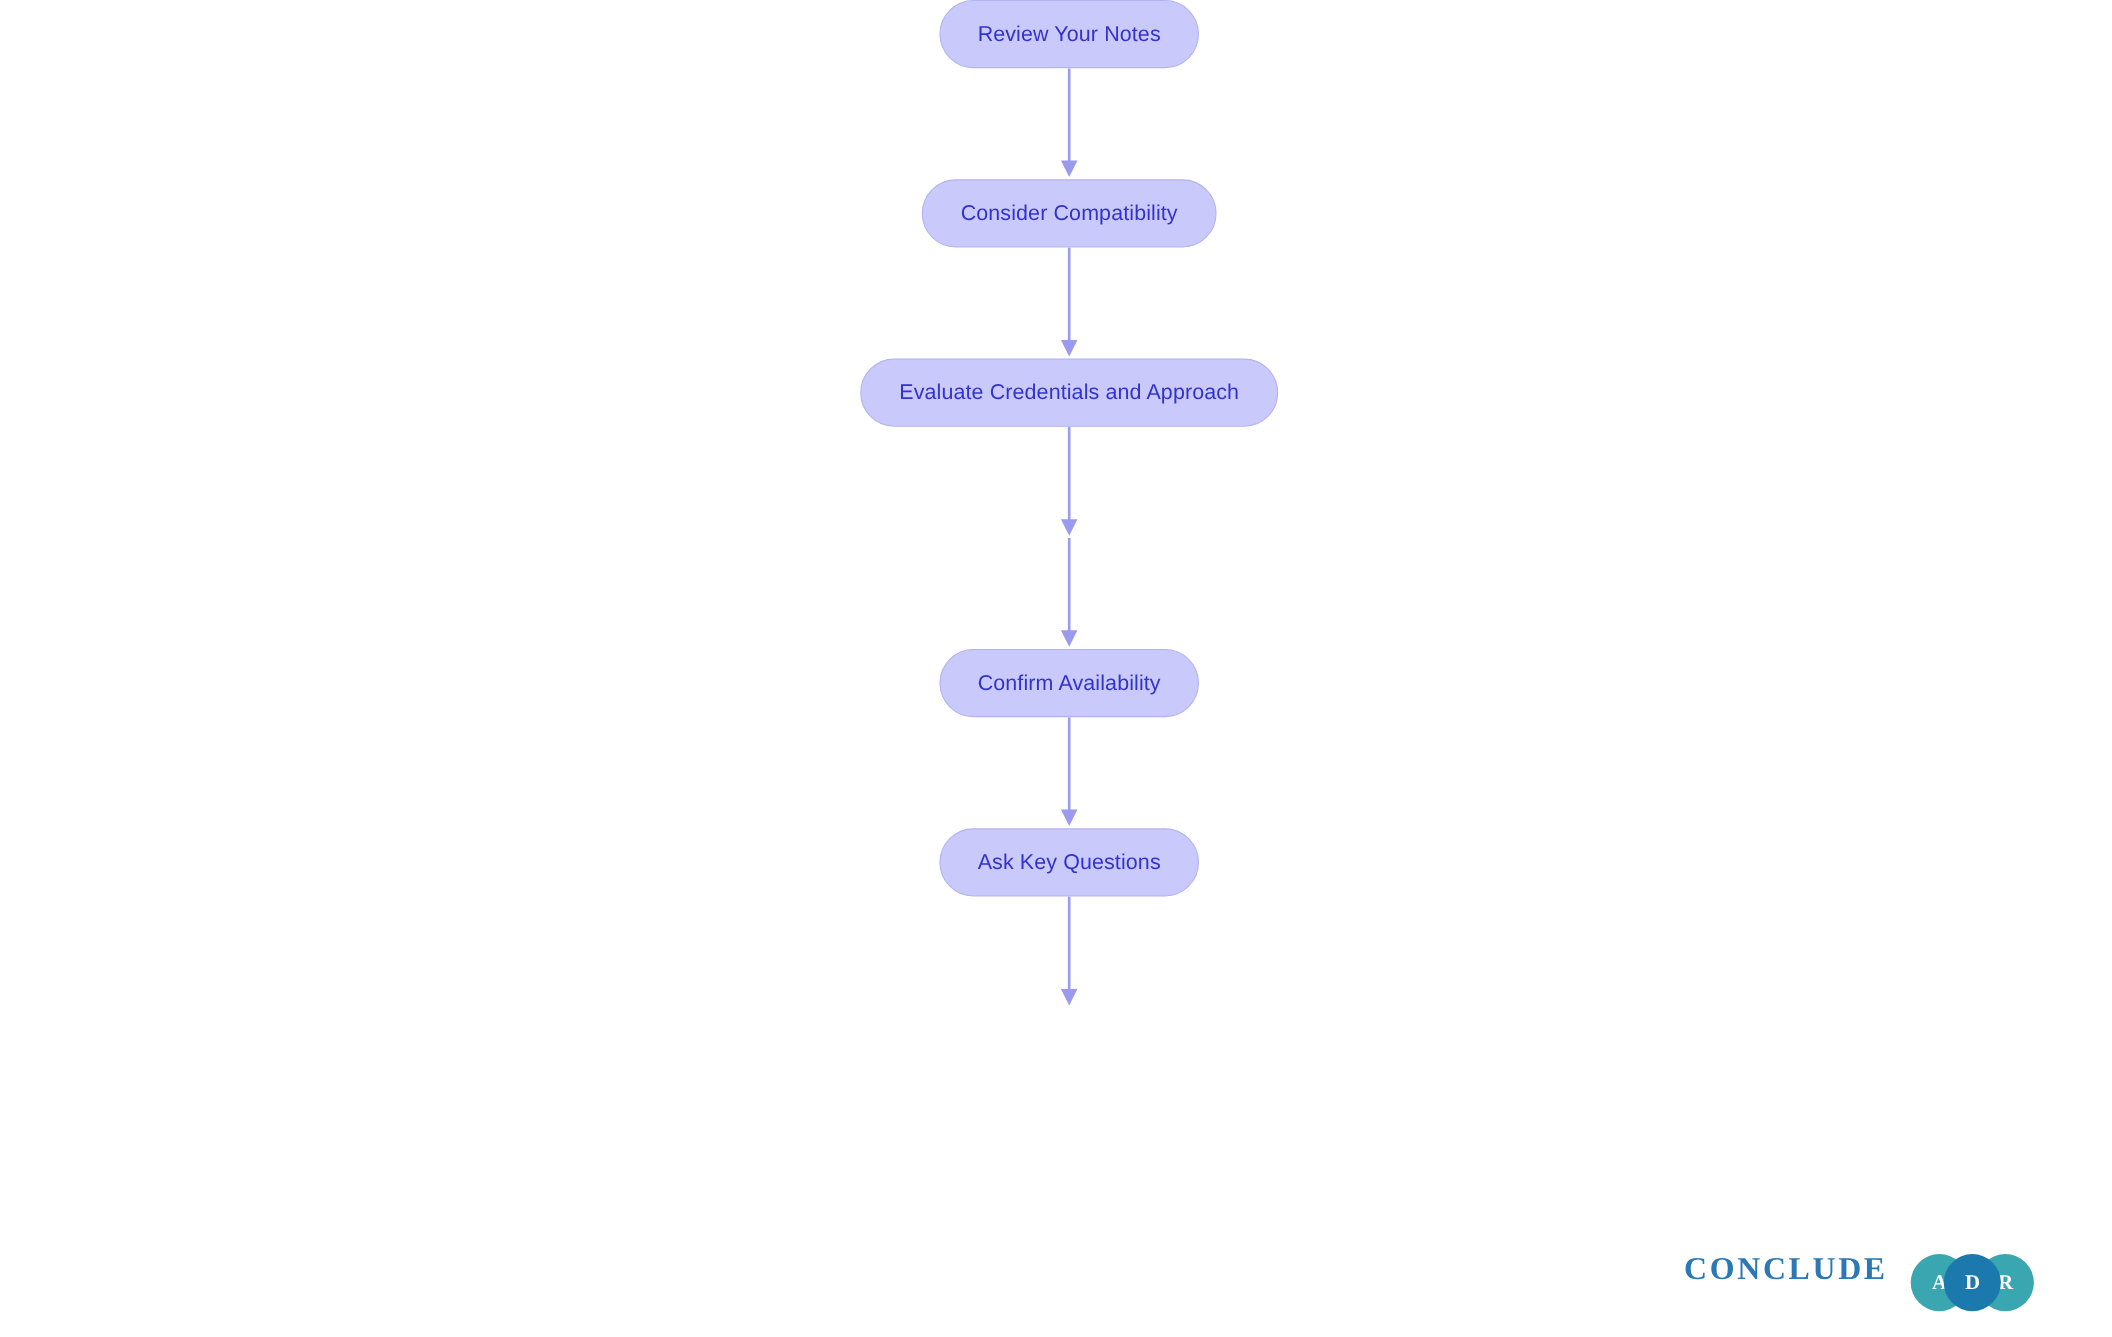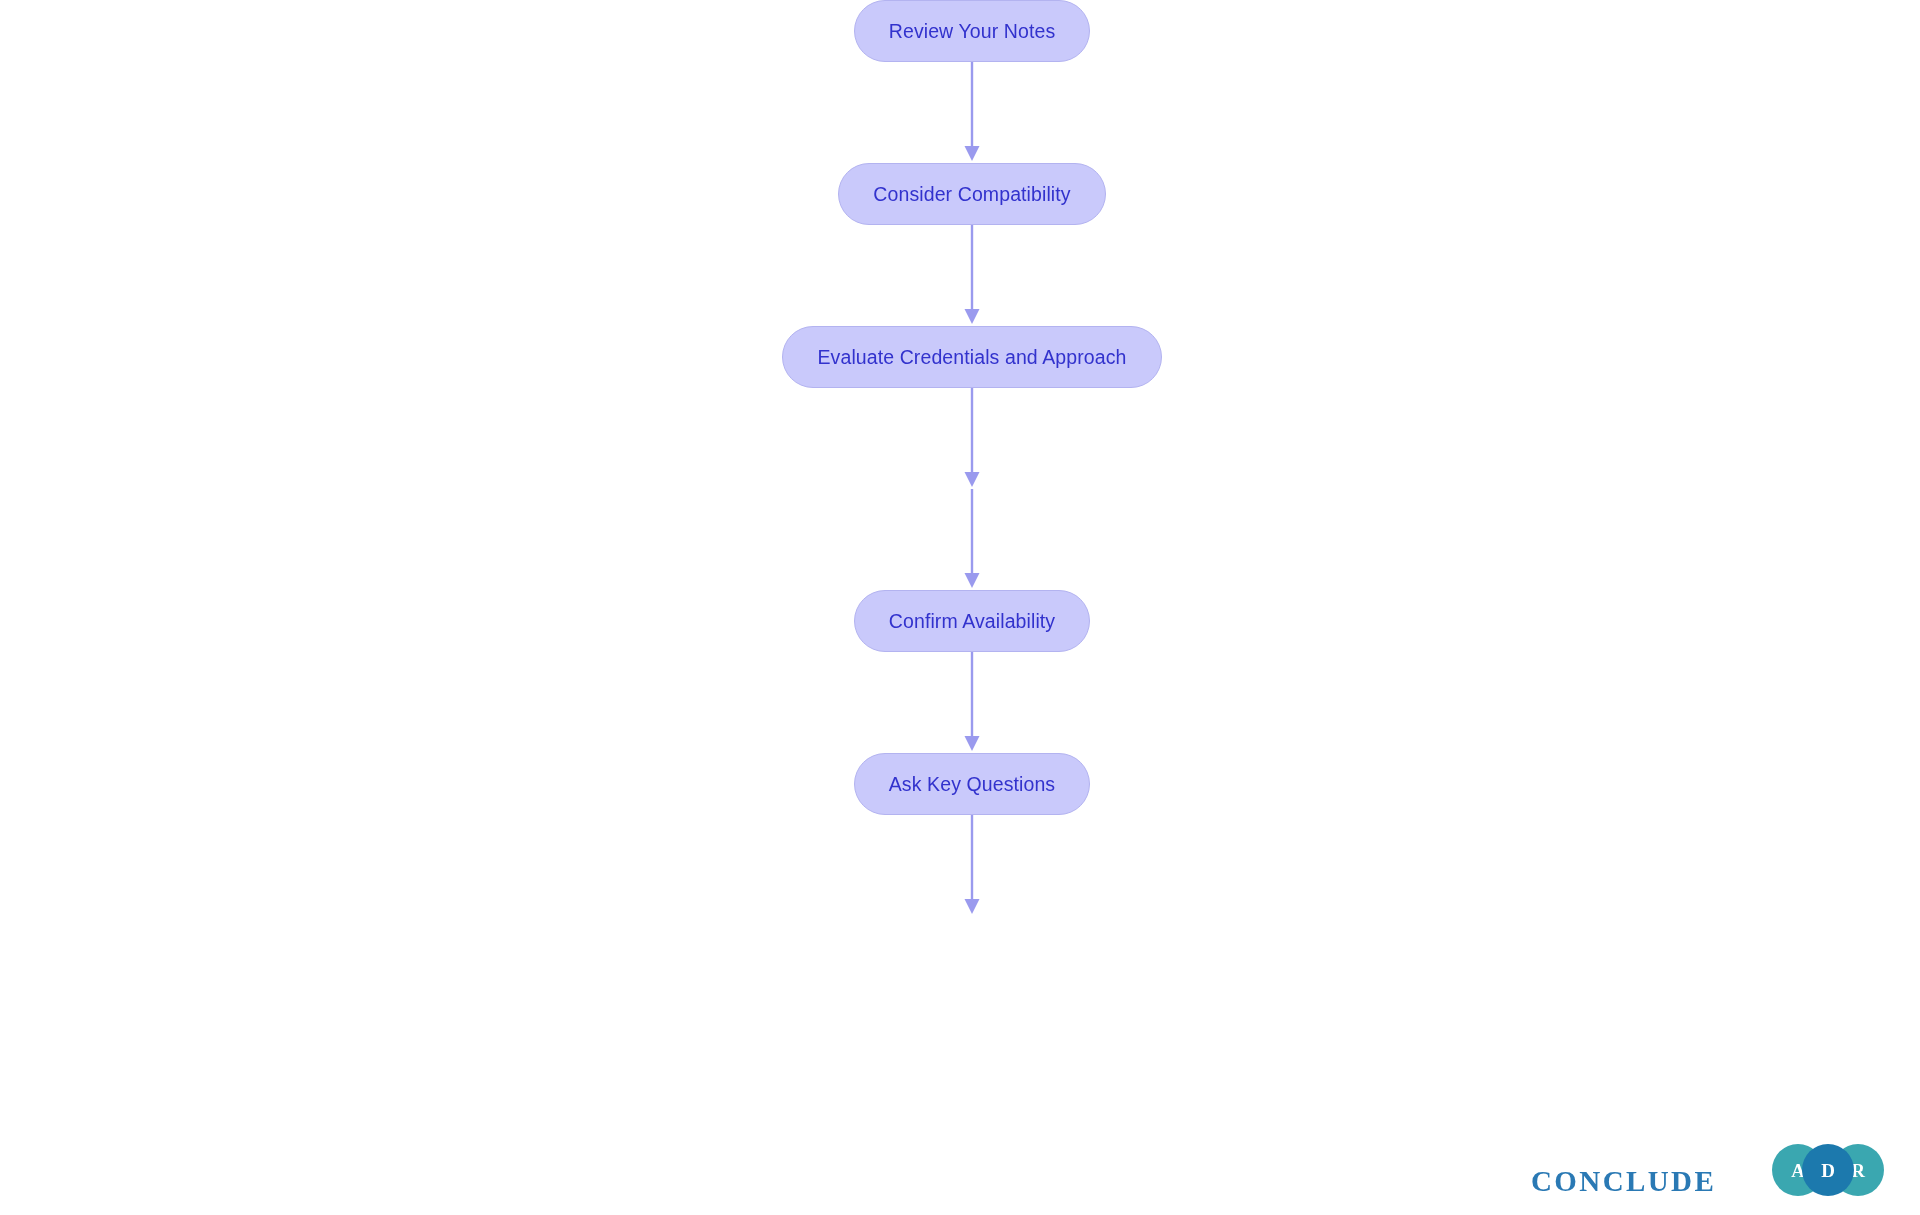--- a/index.html
+++ b/index.html
@@ -66,23 +66,22 @@
     display: block;
     flex: none;
   }
 
   
   .brand-logo {
     position: absolute;
     left: 1519px;
     top: 1140px;
     display: flex;
-    align-items: flex-end;
+    align-items: flex-start;
     height: 56px;
-    gap: 35px;
   }
   .brand-wordmark {
     font-family: "Liberation Serif", "DejaVu Serif", serif;
     font-size: 29px;
     font-weight: 700;
     letter-spacing: 2.4px;
     color: #2a79b4;
     line-height: 1;
   }
   .brand-circles {

